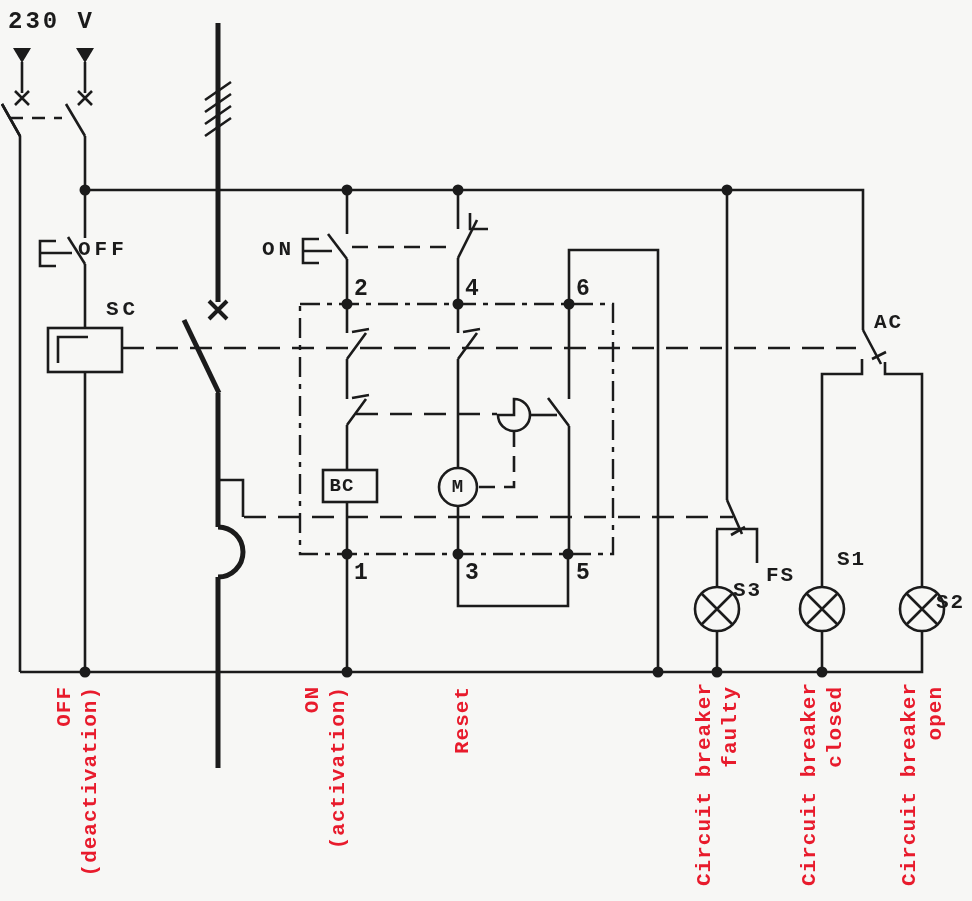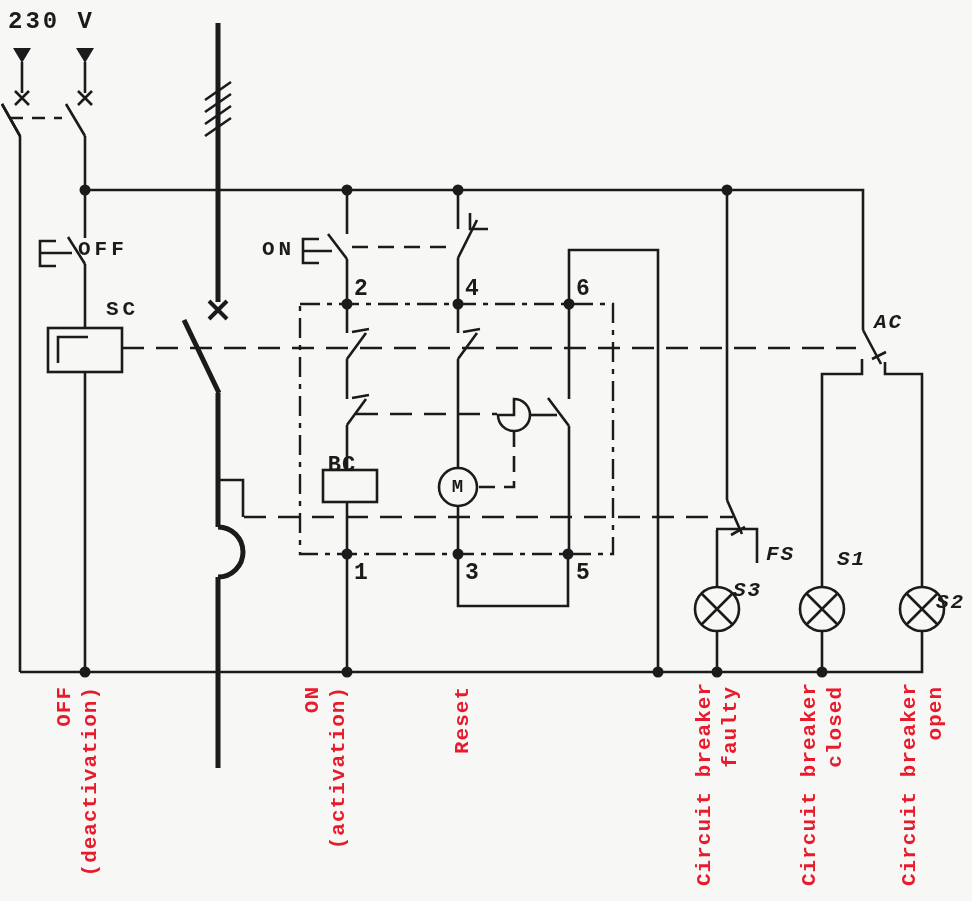--- a/index.html
+++ b/index.html
@@ -14,21 +14,21 @@
     font-family:"Liberation Mono","DejaVu Sans Mono",monospace;
   }
   #stage{position:absolute;left:0;top:0;width:972px;height:901px;padding-left:32px;}
   svg{position:absolute;left:0;top:0;color:var(--line);}
   .lbl{
     position:absolute;color:var(--line);font-weight:bold;
     font-size:21px;letter-spacing:4px;white-space:nowrap;line-height:1;
   }
   .lbl.big{font-size:24px;letter-spacing:3px;}
   .lbl.num{font-size:23px;letter-spacing:0;}
-  .lbl.tight{letter-spacing:2px;font-style:italic;}
+  .lbl.tight{letter-spacing:2px;}
   .lbl.center{text-align:center;letter-spacing:1px;}
   .rot{
     position:absolute;top:886px;width:200px;
     transform:rotate(-90deg);transform-origin:top left;
     text-align:right;color:var(--label-red);
     font-size:21px;font-weight:bold;line-height:26px;letter-spacing:1px;
     white-space:nowrap;
   }
 </style>
 </head>
@@ -150,24 +150,24 @@
       <circle cx="658" cy="672" r="5.5"></circle>
         <circle cx="717" cy="672" r="5.5"></circle>
       <circle cx="822" cy="672" r="5.5"></circle>
     </g>
   </svg>
 
   <div class="lbl big" style="left:8px;top:10px">230 V</div>
   <div class="lbl" style="left:78px;top:239px">OFF</div>
   <div class="lbl" style="left:106px;top:299px">SC</div>
   <div class="lbl" style="left:262px;top:239px">ON</div>
-  <div class="lbl center" style="left:323px;top:455px;width:38px;font-size:22px">BC</div>
+  <div class="lbl center" style="left:323px;top:477px;width:38px;font-size:19px">BC</div>
   <div class="lbl center" style="left:438px;top:478px;width:40px;font-size:19px">M</div>
   <div class="lbl tight" style="left:874px;top:312px">AC</div>
-  <div class="lbl tight" style="left:766px;top:544px">FS</div>
+  <div class="lbl tight" style="left:766px;top:565px">FS</div>
   <div class="lbl tight" style="left:733px;top:580px">S3</div>
   <div class="lbl tight" style="left:837px;top:549px">S1</div>
   <div class="lbl tight" style="left:936px;top:592px">S2</div>
 
   <div class="lbl num" style="left:354px;top:278px">2</div>
   <div class="lbl num" style="left:465px;top:278px">4</div>
   <div class="lbl num" style="left:576px;top:278px">6</div>
   <div class="lbl num" style="left:354px;top:562px">1</div>
   <div class="lbl num" style="left:465px;top:562px">3</div>
   <div class="lbl num" style="left:576px;top:562px">5</div>

